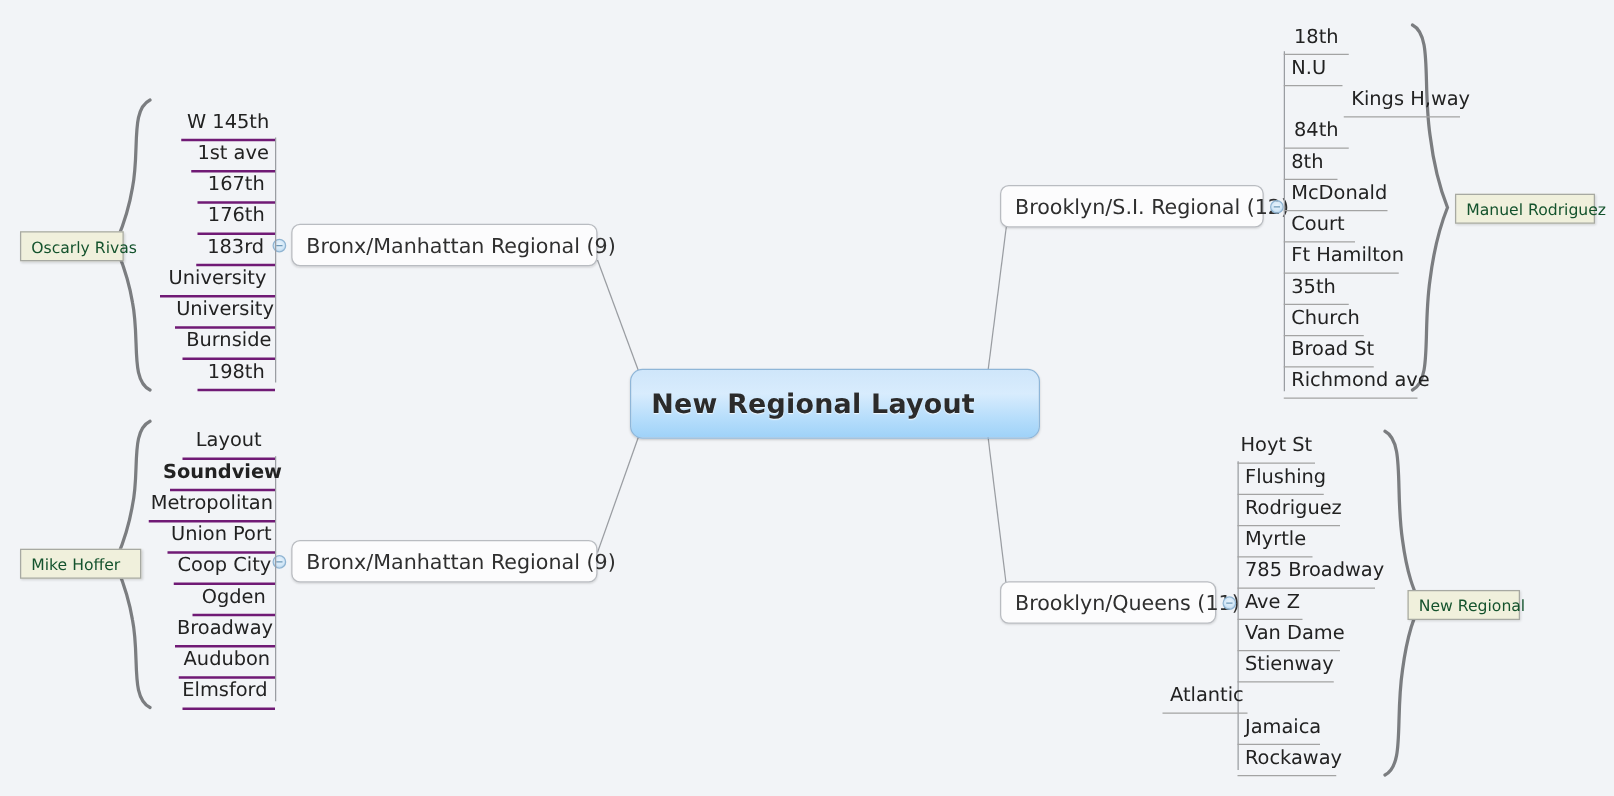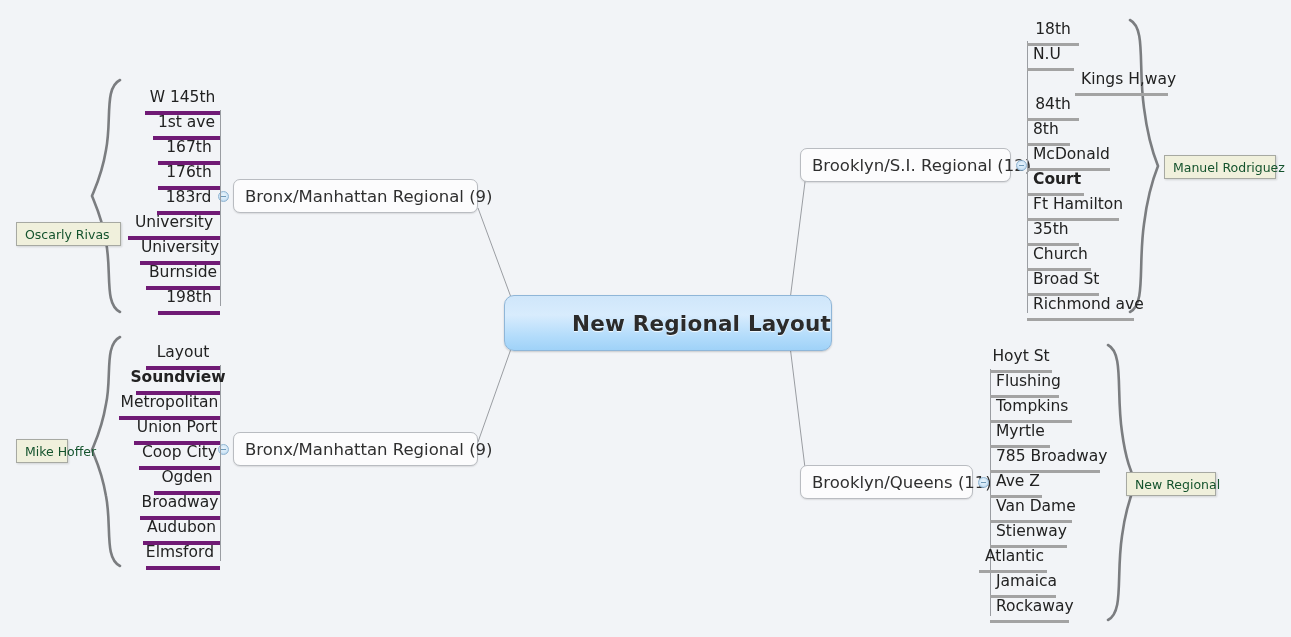--- a/index.html
+++ b/index.html
@@ -34,21 +34,21 @@
     top: 295px;
     width: 328px;
     height: 56px;
     box-sizing: border-box;
     border: 1px solid #8fb6d8;
     border-radius: 10px;
     background: linear-gradient(to bottom, #cfe6fa 0%, #d8ecfd 35%, #b3dcfb 75%, #9fd2f8 100%);
     box-shadow: 0 1px 2px rgba(0,0,0,0.18);
     display: flex;
     align-items: center;
-    justify-content: flex-end;
+    justify-content: flex-start;
     padding-left: 16px;
   }
   .center-node .label {
     font-size: 21.5px;
     font-weight: bold;
     color: #2b2b2b;
     letter-spacing: 0.2px;
     text-shadow: 0 1px 1px rgba(255,255,255,0.85);
     white-space: nowrap;
   }
@@ -103,24 +103,24 @@
     font-size: 15.5px;
     color: #222;
     display: flex;
     align-items: center;
   }
   .leaf .ltext {
     padding: 0 6px 2px 6px;
     line-height: 1;
   }
   .leaf.right-side {
-    border-bottom: 3px solid #a3a3a3;
+    border-bottom: 1px solid #a3a3a3;
   }
   .leaf.left-side {
-    border-bottom: 4px solid #701a75;
+    border-bottom: 2px solid #701a75;
   }
 
   
   .spine {
     position: absolute;
     width: 1px;
     background: #9a9da2;
   }
 
   
@@ -197,21 +197,21 @@
       <span class="ltext">University</span>
     </div>
     <div class="leaf left-side" style="left:146px; top:261px; width:74px; justify-content:center;">
       <span class="ltext">Burnside</span>
     </div>
     <div class="leaf left-side" style="left:158px; top:286px; width:62px; justify-content:center;">
       <span class="ltext">198th</span>
     </div>
   </div>
 
-  <div class="note" style="left:16px; top:185px; width:105px;margin-top:37px;">
+  <div class="note" style="left:16px; top:185px; width:83px;">
     <span class="label">Oscarly Rivas</span>
   </div>
 
   <div class="branch-node" style="left:233px; top:432px; width:245px;">
     <span class="label">Bronx/Manhattan Regional (9)</span>
   </div>
   <div class="toggle" style="left:218px; top:444px;"></div>
 
   <div class="leaf-group" style="left:0; top:0;">
     <div class="spine" style="left:220px; top:365px; height:196px;"></div>
@@ -237,21 +237,21 @@
       <span class="ltext">Broadway</span>
     </div>
     <div class="leaf left-side" style="left:143px; top:516px; width:77px; justify-content:center;">
       <span class="ltext">Audubon</span>
     </div>
     <div class="leaf left-side" style="left:146px; top:541px; width:74px; justify-content:flex-end;">
       <span class="ltext">Elmsford</span>
     </div>
   </div>
 
-  <div class="note" style="left:16px; top:439px; width:52px;">
+  <div class="note" style="left:16px; top:439px; width:97px;">
     <span class="label">Mike Hoffer</span>
   </div>
 
   <div class="branch-node" style="left:800px; top:148px; width:211px;">
     <span class="label">Brooklyn/S.I. Regional (12)</span>
   </div>
   <div class="toggle" style="left:1016px; top:160px;"></div>
 
   <div class="leaf-group" style="left:0; top:0;">
     <div class="spine" style="left:1027px; top:41px; height:272px;"></div>
@@ -266,21 +266,21 @@
     </div>
     <div class="leaf right-side" style="left:1027px; top:93px; width:52px; justify-content:center;">
       <span class="ltext">84th</span>
     </div>
     <div class="leaf right-side" style="left:1027px; top:118px; width:43px;">
       <span class="ltext">8th</span>
     </div>
     <div class="leaf right-side" style="left:1027px; top:143px; width:83px;">
       <span class="ltext">McDonald</span>
     </div>
-    <div class="leaf right-side" style="left:1027px; top:168px; width:57px;font-weight:bold;">
+    <div class="leaf right-side" style="left:1027px; top:168px; width:57px;">
       <span class="ltext">Court</span>
     </div>
     <div class="leaf right-side" style="left:1027px; top:193px; width:92px;">
       <span class="ltext">Ft Hamilton</span>
     </div>
     <div class="leaf right-side" style="left:1027px; top:218px; width:52px;">
       <span class="ltext">35th</span>
     </div>
     <div class="leaf right-side" style="left:1027px; top:243px; width:64px;">
       <span class="ltext">Church</span>
@@ -304,38 +304,38 @@
 
   <div class="leaf-group" style="left:0; top:0;">
     <div class="spine" style="left:990px; top:369px; height:247px;"></div>
     <div class="leaf right-side" style="left:990px; top:345px; width:62px; justify-content:center;">
       <span class="ltext">Hoyt St</span>
     </div>
     <div class="leaf right-side" style="left:990px; top:370px; width:69px;">
       <span class="ltext">Flushing</span>
     </div>
     <div class="leaf right-side" style="left:990px; top:395px; width:82px;">
-      <span class="ltext">Tompkins</span>
+      <span class="ltext">Rodriguez</span>
     </div>
     <div class="leaf right-side" style="left:990px; top:420px; width:60px;">
       <span class="ltext">Myrtle</span>
     </div>
     <div class="leaf right-side" style="left:990px; top:445px; width:110px;">
       <span class="ltext">785 Broadway</span>
     </div>
     <div class="leaf right-side" style="left:990px; top:470px; width:52px;">
       <span class="ltext">Ave Z</span>
     </div>
     <div class="leaf right-side" style="left:990px; top:495px; width:82px;">
       <span class="ltext">Van Dame</span>
     </div>
     <div class="leaf right-side" style="left:990px; top:520px; width:77px;">
       <span class="ltext">Stienway</span>
     </div>
-    <div class="leaf right-side" style="left:979px; top:545px; width:68px;">
+    <div class="leaf right-side" style="left:930px; top:545px; width:68px;">
       <span class="ltext">Atlantic</span>
     </div>
     <div class="leaf right-side" style="left:990px; top:570px; width:66px;">
       <span class="ltext">Jamaica</span>
     </div>
     <div class="leaf right-side" style="left:990px; top:595px; width:79px;">
       <span class="ltext">Rockaway</span>
     </div>
   </div>
 

